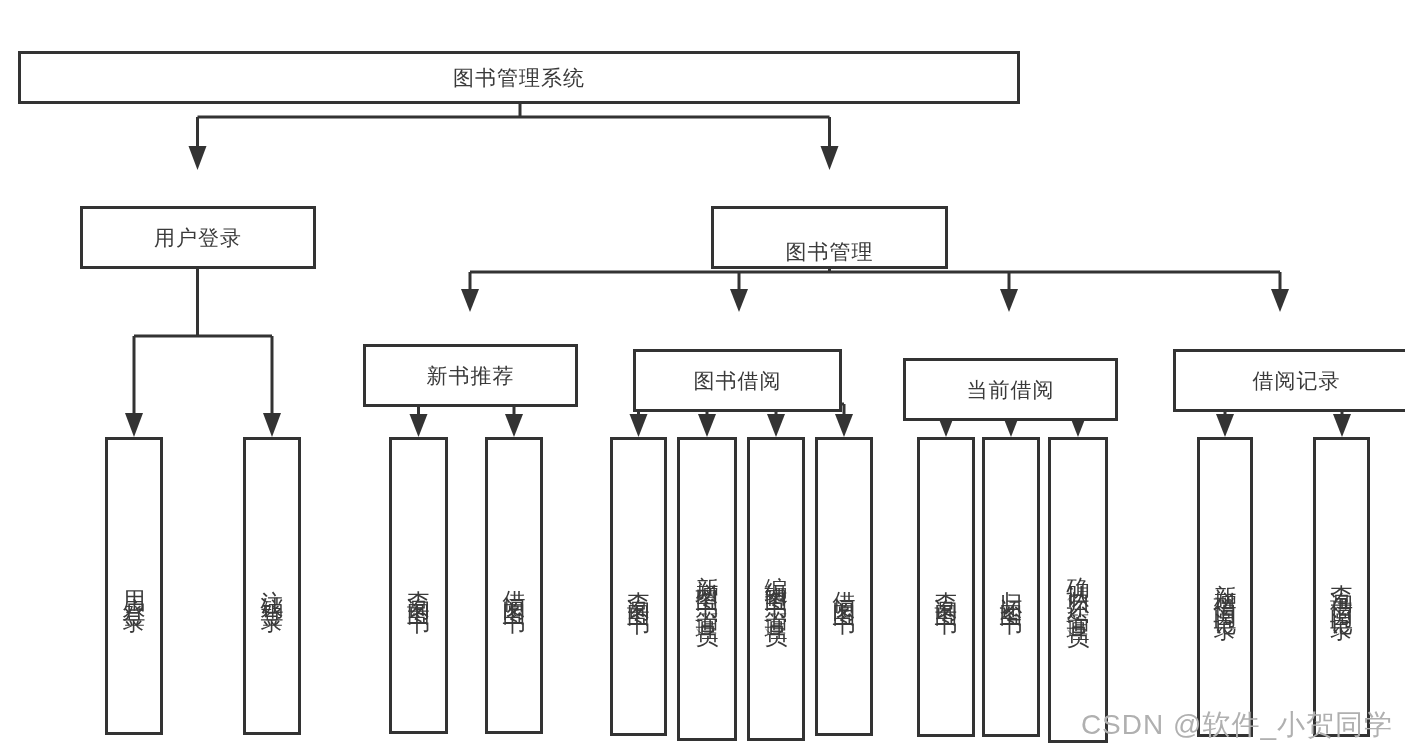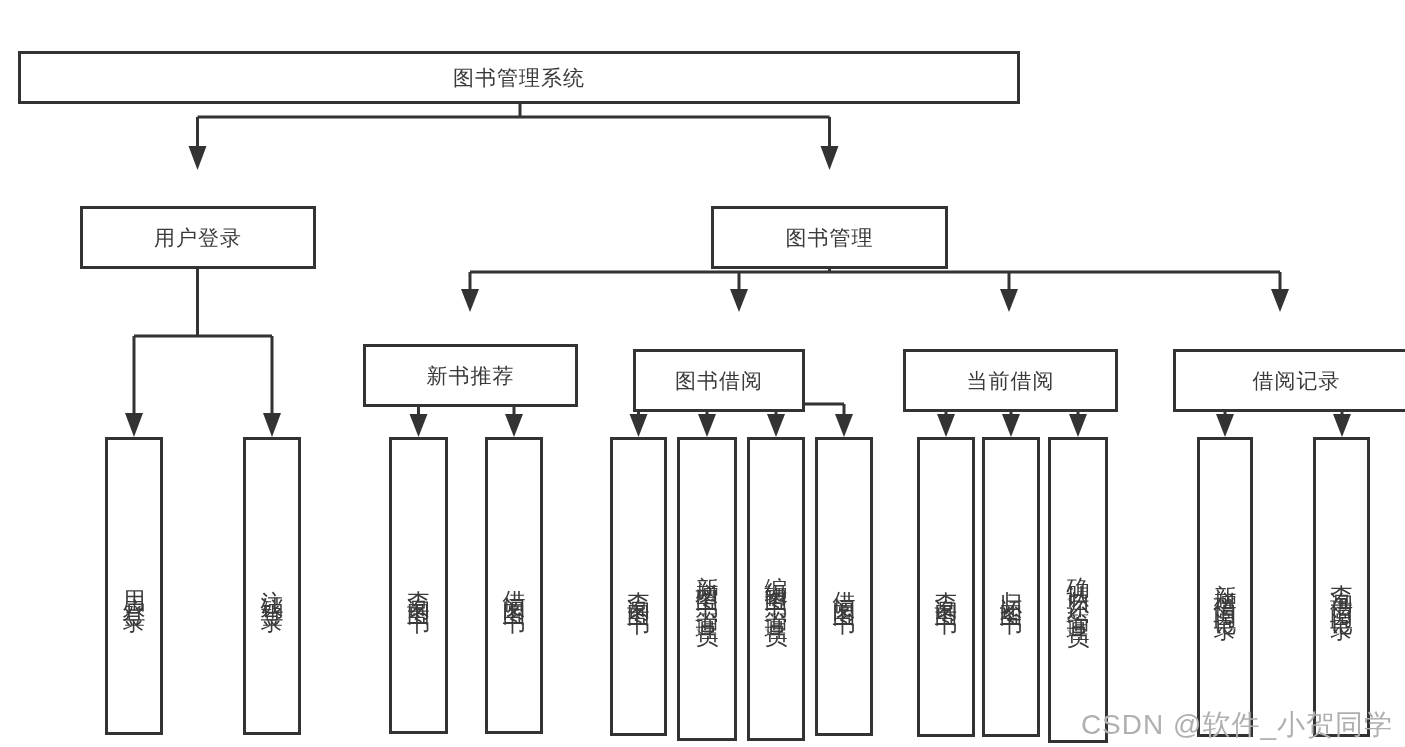--- a/index.html
+++ b/index.html
@@ -44,25 +44,25 @@
     text-orientation: mixed;
     font-size: 23px;
     letter-spacing: 7px;
     line-height: 1;
     white-space: nowrap;
   }
   
   .n-root  { left: 18px;  top: 15px;  width: 1002px; height: 53px; }
   
   .n-l2a   { left: 80px;  top: 170px; width: 236px; height: 63px; }
-  .n-l2b   { left: 711px; top: 170px; width: 237px; height: 63px; }
+  .n-l2b   { left: 711px; top: 170px; width: 237px; height: 63px; align-items: flex-end; }
   
   .n-l3a   { left: 363px;  top: 308px; width: 215px; height: 63px; }
-  .n-l3b   { left: 633px;  top: 313px; width: 172px; height: 63px; }
-  .n-l3c   { left: 903px;  top: 313px; width: 215px; height: 63px; }
+  .n-l3b   { left: 633px;  top: 313px; width: 209px; height: 63px; }
+  .n-l3c   { left: 903px;  top: 322px; width: 215px; height: 63px; }
   .n-l3d   { left: 1173px; top: 313px; width: 247px; height: 63px; }
   
   .n-g1a { left: 105px;  top: 437px; width: 58px; height: 298px; }
   .n-g1b { left: 243px;  top: 437px; width: 58px; height: 298px; }
   .n-g2a { left: 389px;  top: 437px; width: 59px; height: 297px; }
   .n-g2b { left: 485px;  top: 437px; width: 58px; height: 297px; }
   .n-g3a { left: 610px;  top: 437px; width: 57px; height: 299px; }
   .n-g3b { left: 677px;  top: 437px; width: 60px; height: 304px; }
   .n-g3c { left: 747px;  top: 437px; width: 58px; height: 304px; }
   .n-g3d { left: 815px;  top: 437px; width: 58px; height: 299px; }

